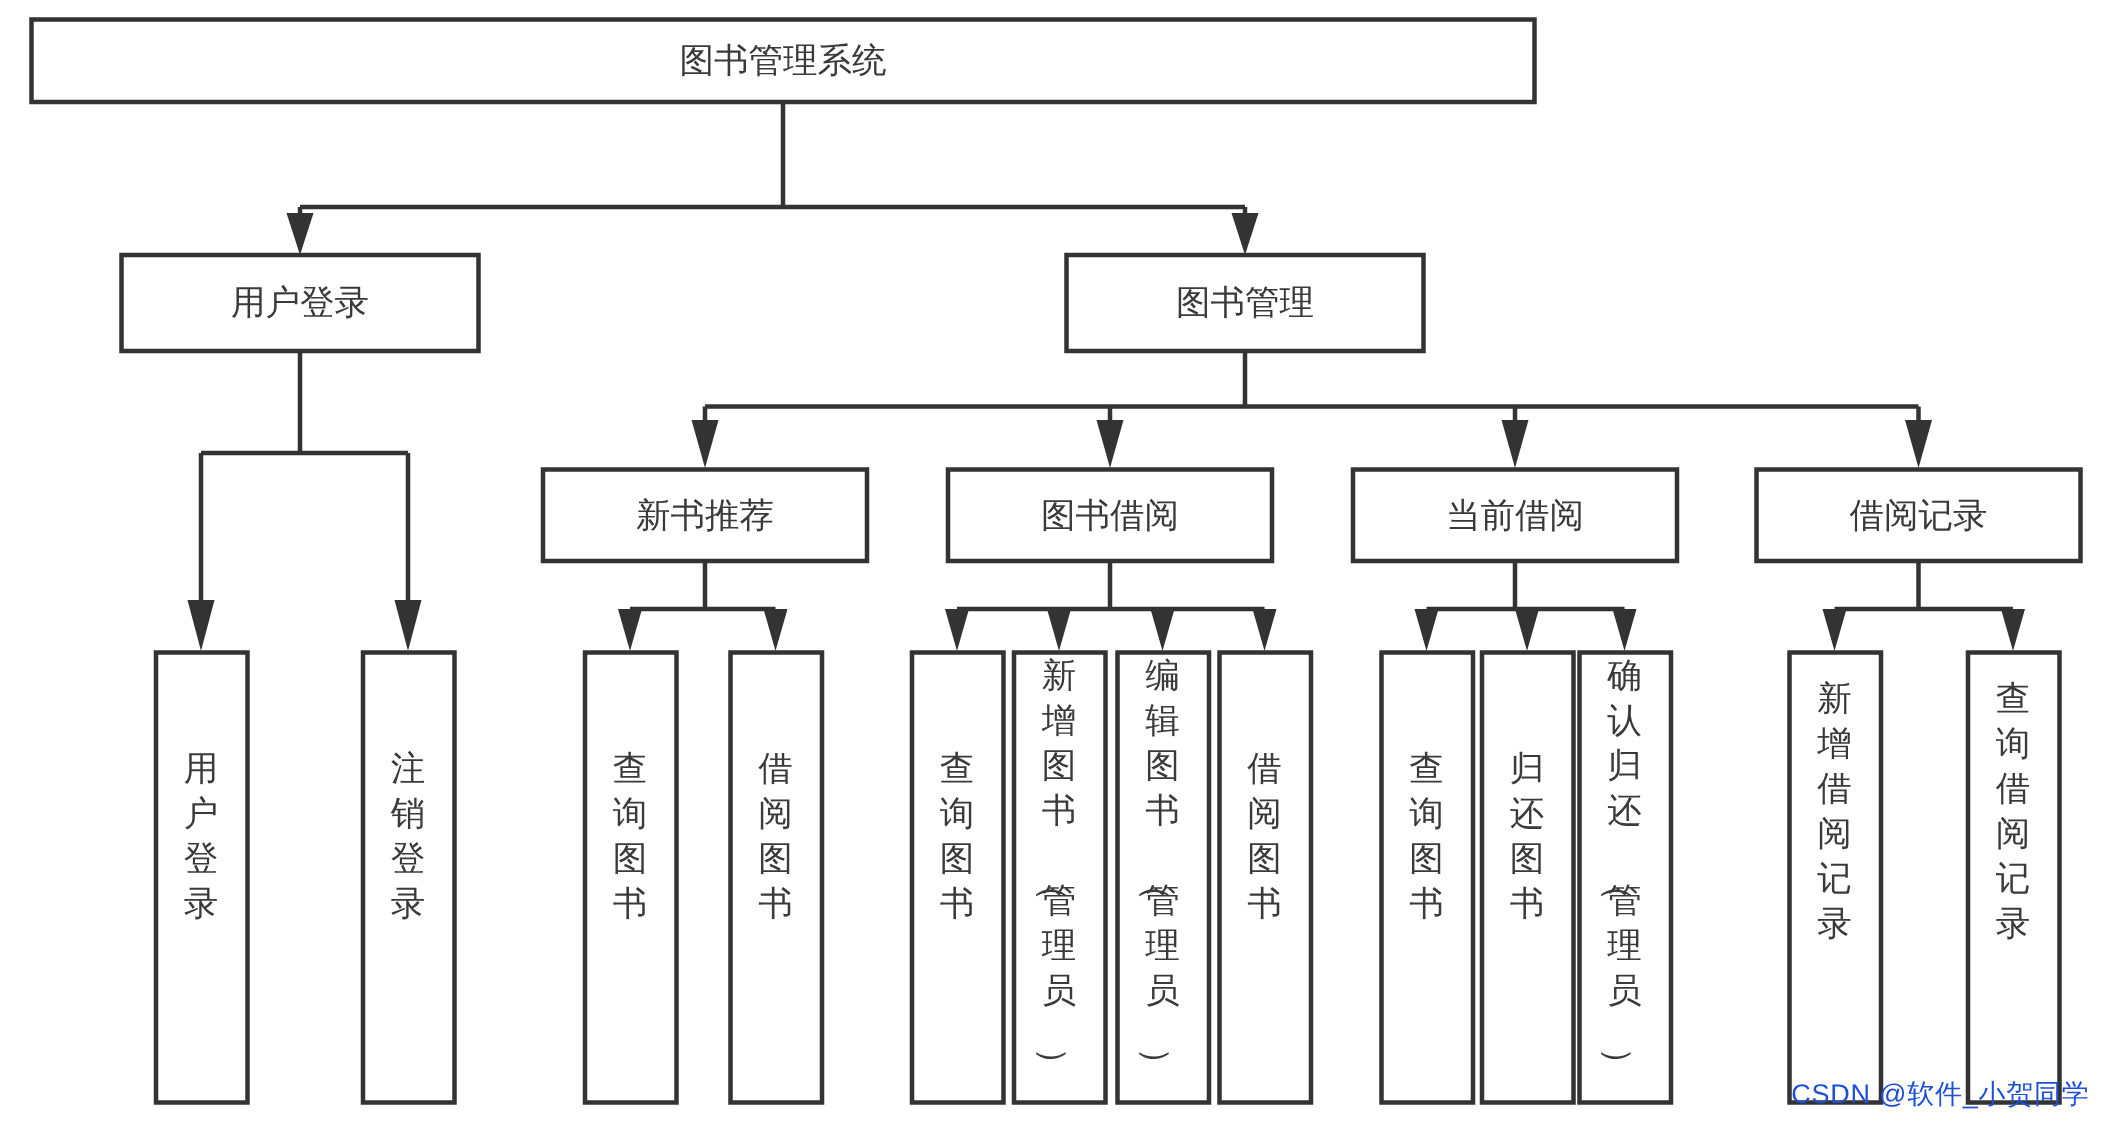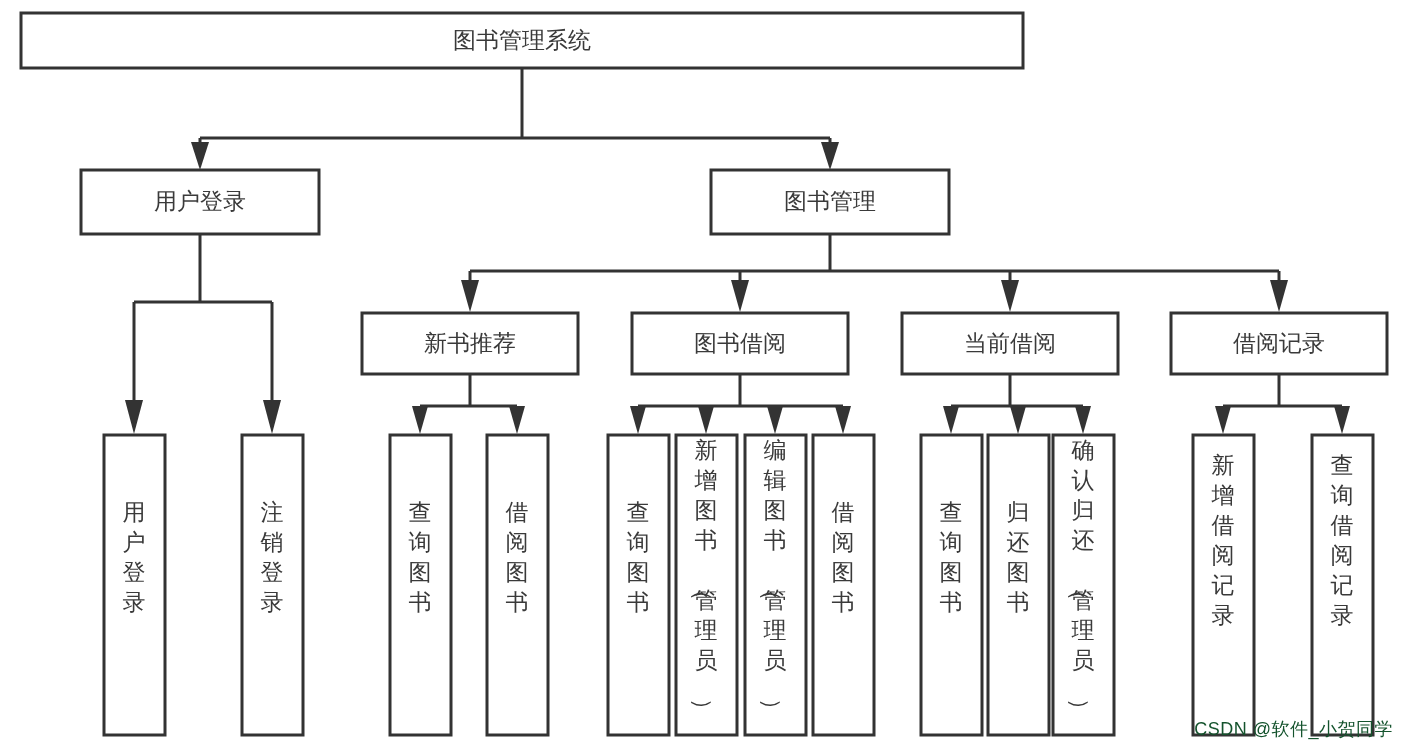--- a/index.html
+++ b/index.html
@@ -56,21 +56,21 @@
     font-size: 23px;
     fill: #3a3a3a;
     text-anchor: middle;
   }
   .watermark {
     position: absolute;
     right: 12px;
     bottom: 6px;
     font-family: "Liberation Sans", sans-serif;
     font-size: 18px;
-    color: #14532d;
+    color: #1d4ed8;
     white-space: nowrap;
     letter-spacing: 0.5px;
     pointer-events: none;
   }
 </style>
 </head>
 <body>
 
 <div id="diagram-root">
 

